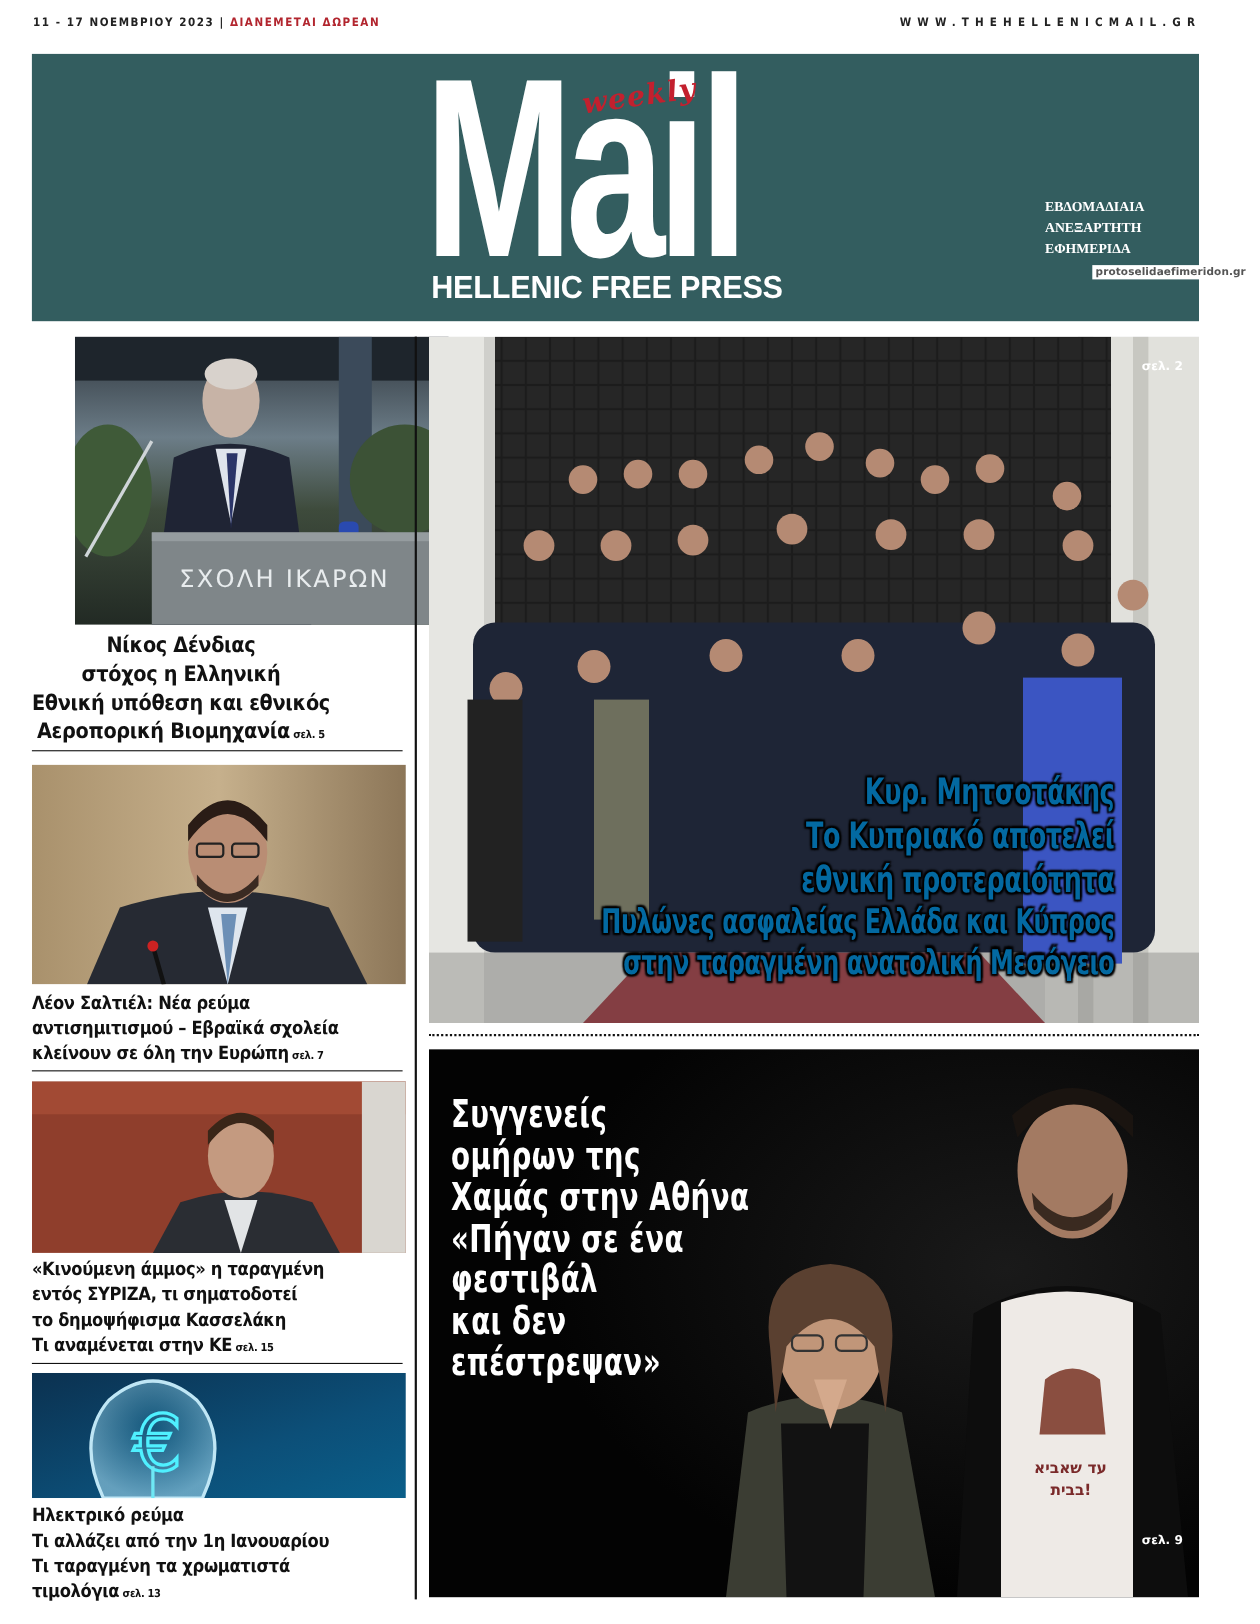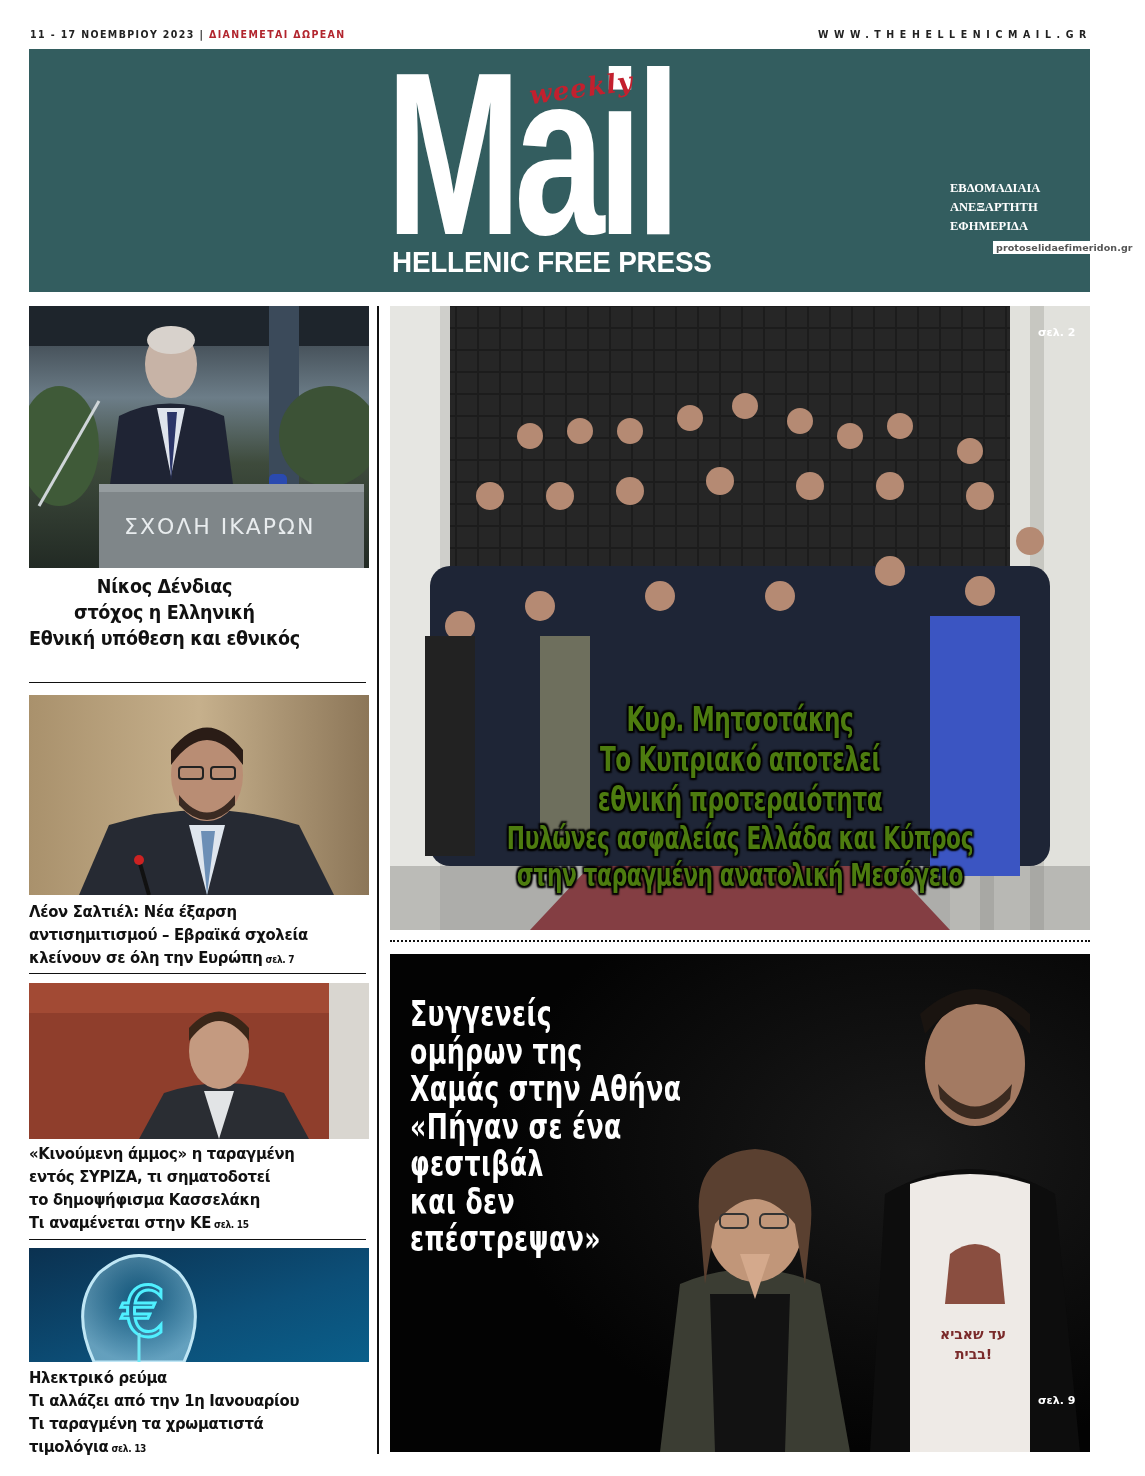--- a/index.html
+++ b/index.html
@@ -1,20 +1,20 @@
 <!DOCTYPE html>
 <html><head>
 <meta charset="utf-8">
 <style>
   * { box-sizing: border-box; margin: 0; padding: 0; }
   html, body { width: 1145px; height: 1476px; background: #ffffff; overflow: hidden; }
   body { position: relative; font-family: "DejaVu Sans", sans-serif; color: #111; }
 
   
-  .topline { position: absolute; top: 28px; left: 30px; width: 1062px; height: 14px;
+  .topline { position: absolute; top: 15px; left: 30px; width: 1062px; height: 14px;
     font-family: "DejaVu Sans Condensed", "DejaVu Sans", sans-serif; font-size: 10.5px; font-weight: bold; }
   .topline .left { position: absolute; left: 0; top: 0; letter-spacing: 1.4px; color: #222; }
   .topline .left .free { color: #b2252e; }
   .topline .right { position: absolute; right: 0; top: 0; letter-spacing: 5.6px; color: #222; }
 
   
   .masthead { position: absolute; top: 49px; left: 29px; width: 1061px; height: 243px; background: #335d5f; }
   .logo-word { position: absolute; left: 357px; top: 20px; width: 350px; height: 170px;
     color: #fff; font-family: "Liberation Sans", sans-serif; font-weight: bold;
     font-size: 232px; line-height: 170px; letter-spacing: -10px; transform: scaleX(0.70); transform-origin: left top;
@@ -35,21 +35,21 @@
   .story .photo { position: absolute; left: 0; top: 0; width: 340px; overflow: hidden; }
   .story .headline { position: absolute; left: 0; font-family: "DejaVu Sans Condensed", "DejaVu Sans", sans-serif;
     font-weight: bold; color: #111; letter-spacing: -0.3px; }
   .story .page-ref { font-size: 10px; font-weight: bold; margin-left: 3px; }
   .story .rule { position: absolute; left: 0; width: 337px; height: 1px; background: #111; }
 
   .col-divider { position: absolute; left: 377px; top: 306px; width: 2px; height: 1148px; background: #111; }
 
   
   .main-photo { position: absolute; left: 390px; top: 306px; width: 700px; height: 624px; overflow: hidden; }
-  .main-headline { position: absolute; left: 390px; top: 700px; width: 700px; text-align: center; color: #4d7c0f;
+  .main-headline { position: absolute; left: 390px; top: 700px; width: 700px; text-align: right; color: #0369a1;
     font-family: "DejaVu Sans Condensed", "DejaVu Sans", sans-serif; font-weight: bold;
     text-shadow: 0 0 3px #000, 0 0 3px #000, 2px 2px 2px #000, -2px -2px 2px #000, 2px -2px 2px #000, -2px 2px 2px #000; }
   .main-headline .big { font-size: 33px; line-height: 40px; transform: scaleX(0.78); letter-spacing: -0.5px; }
   .main-headline .mid { font-size: 31px; line-height: 37px; transform: scaleX(0.78); letter-spacing: -0.5px; }
 
   .dotted { position: absolute; left: 390px; top: 940px; width: 700px; height: 0; border-top: 2px dotted #111; }
 
   .second-photo { position: absolute; left: 390px; top: 954px; width: 700px; height: 498px; overflow: hidden; background: #050505; }
   .second-headline { position: absolute; left: 410px; top: 996px; color: #fff; font-family: "DejaVu Sans Condensed", "DejaVu Sans", sans-serif;
     font-weight: bold; font-size: 35px; line-height: 37.5px; transform: scaleX(0.80); transform-origin: left top;
@@ -75,21 +75,21 @@
     <div>ΕΒΔΟΜΑΔΙΑΙΑ</div>
     <div>ΑΝΕΞΑΡΤΗΤΗ</div>
     <div>ΕΦΗΜΕΡΙΔΑ</div>
   </div>
   <div class="watermark">protoselidaefimeridon.gr</div>
 </div>
 
 <div class="left-col">
 
   <div class="story" style="top:0;">
-    <div class="photo" style="height:294px;">
+    <div class="photo" style="height:294px;margin-left:39px;">
       <svg width="340" height="262" viewBox="0 0 340 262">
         <defs>
           <linearGradient id="s1bg" x1="0" y1="0" x2="0" y2="1">
             <stop offset="0" stop-color="#2c333a"></stop>
               <stop offset="0.35" stop-color="#6c7d88"></stop>
               <stop offset="0.6" stop-color="#3e4b3c"></stop>
               <stop offset="1" stop-color="#222a24"></stop>
           </linearGradient>
         </defs>
         <rect width="340" height="262" fill="url(#s1bg)"></rect>
@@ -106,20 +106,21 @@
         <rect x="240" y="168" width="18" height="14" rx="5" fill="#2a4ab0"></rect>
         <rect x="70" y="178" width="265" height="84" fill="#7f8689"></rect>
         <rect x="70" y="178" width="265" height="8" fill="#959c9f"></rect>
         <text x="95" y="228" font-family="DejaVu Sans, sans-serif" font-size="22" fill="#e8ecee" letter-spacing="2">ΣΧΟΛΗ ΙΚΑΡΩΝ</text>
       </svg>
     </div>
     <div class="headline" style="top:268px; font-size:19.5px; line-height:26px;text-align:center;">
       <div>Νίκος Δένδιας</div>
       <div>στόχος η Ελληνική</div>
       <div>Εθνική υπόθεση και εθνικός</div>
+      <div><span>Αεροπορική Βιομηχανία</span><span class="page-ref">σελ. 5</span></div>
     </div>
     <div class="rule" style="top:376px;"></div>
   </div>
 
   <div class="story" style="top:389px;">
     <div class="photo" style="height:200px;">
       <svg width="340" height="200" viewBox="0 0 340 200">
         <defs>
           <linearGradient id="s2bg" x1="0" y1="0" x2="1" y2="0">
             <stop offset="0" stop-color="#a9916c"></stop>
@@ -134,21 +135,21 @@
         <ellipse cx="178" cy="80" rx="36" ry="46" fill="#b98d74"></ellipse>
         <path d="M142 70 Q178 20 214 70 L214 55 Q178 10 142 55 Z" fill="#2a1c16"></path>
         <path d="M150 100 Q178 135 206 100 L206 110 Q178 140 150 110 Z" fill="#3a2a22"></path>
         <rect x="150" y="72" width="24" height="12" rx="3" fill="none" stroke="#222" stroke-width="2"></rect>
         <rect x="182" y="72" width="24" height="12" rx="3" fill="none" stroke="#222" stroke-width="2"></rect>
         <line x1="110" y1="165" x2="120" y2="200" stroke="#111" stroke-width="4"></line>
         <circle cx="110" cy="165" r="5" fill="#c22"></circle>
       </svg>
     </div>
     <div class="headline" style="top:205px; font-size:16.5px; line-height:23px;">
-      <div>Λέον Σαλτιέλ: Νέα έξαρση</div>
+      <div>Λέον Σαλτιέλ: Νέα ρεύμα</div>
       <div>αντισημιτισμού – Εβραϊκά σχολεία</div>
       <div><span>κλείνουν σε όλη την Ευρώπη</span><span class="page-ref">σελ. 7</span></div>
     </div>
     <div class="rule" style="top:278px;"></div>
   </div>
 
   <div class="story" style="top:677px;">
     <div class="photo" style="height:156px;">
       <svg width="340" height="156" viewBox="0 0 340 156">
         <rect width="340" height="156" fill="#8f3e2c"></rect>

